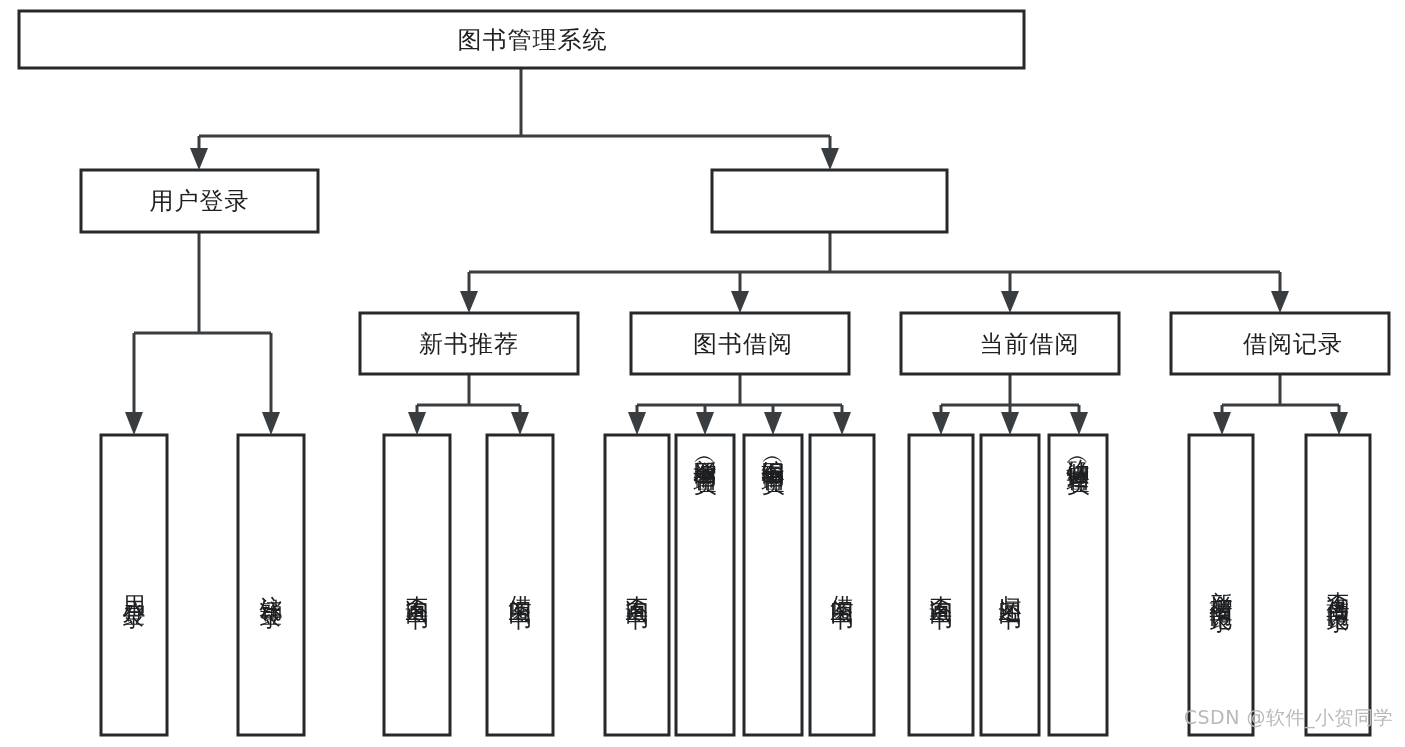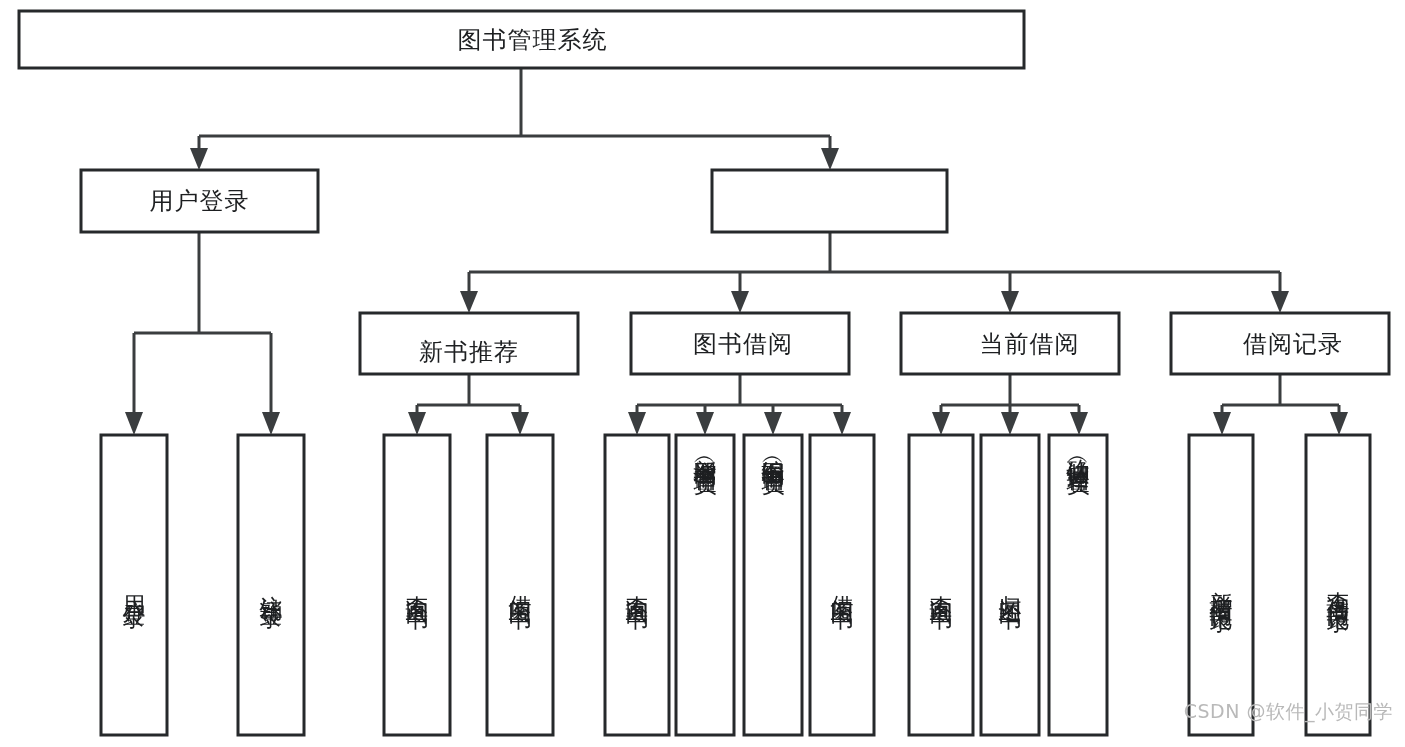--- a/index.html
+++ b/index.html
@@ -70,21 +70,21 @@
   .hlabel-text {
     font-family: "DejaVu Sans", "Liberation Sans", sans-serif;
     font-size: 24px;
     color: #1d1f21;
     white-space: nowrap;
     letter-spacing: 1px;
   }
   #watermark {
     position: absolute;
     right: 12px;
-    bottom: 22px;
+    bottom: 16px;
     font-family: "DejaVu Sans", "Liberation Sans", sans-serif;
     font-size: 19px;
     color: #b9b9b9;
     white-space: nowrap;
     letter-spacing: 0.5px;
   }
 </style>
 </head>
 <body>
 
@@ -197,21 +197,21 @@
 
   <div class="hlabel-wrap" style="left:19px; top:11px; width:1005px; height:57px;margin-left:11px;">
     <span class="hlabel-text">图书管理系统</span>
   </div>
 
   <div class="hlabel-wrap" style="left:81px; top:170px; width:237px; height:62px;">
     <span class="hlabel-text">用户登录</span>
   </div>
 
 
-  <div class="hlabel-wrap" style="left:360px; top:313px; width:218px; height:61px;margin-top:8px;">
+  <div class="hlabel-wrap" style="left:360px; top:313px; width:218px; height:61px;">
     <span class="hlabel-text">新书推荐</span>
   </div>
 
   <div class="hlabel-wrap" style="left:631px; top:313px; width:224px; height:61px;">
     <span class="hlabel-text">图书借阅</span>
   </div>
 
   <div class="hlabel-wrap" style="left:901px; top:313px; width:257px; height:61px;">
     <span class="hlabel-text">当前借阅</span>
   </div>

